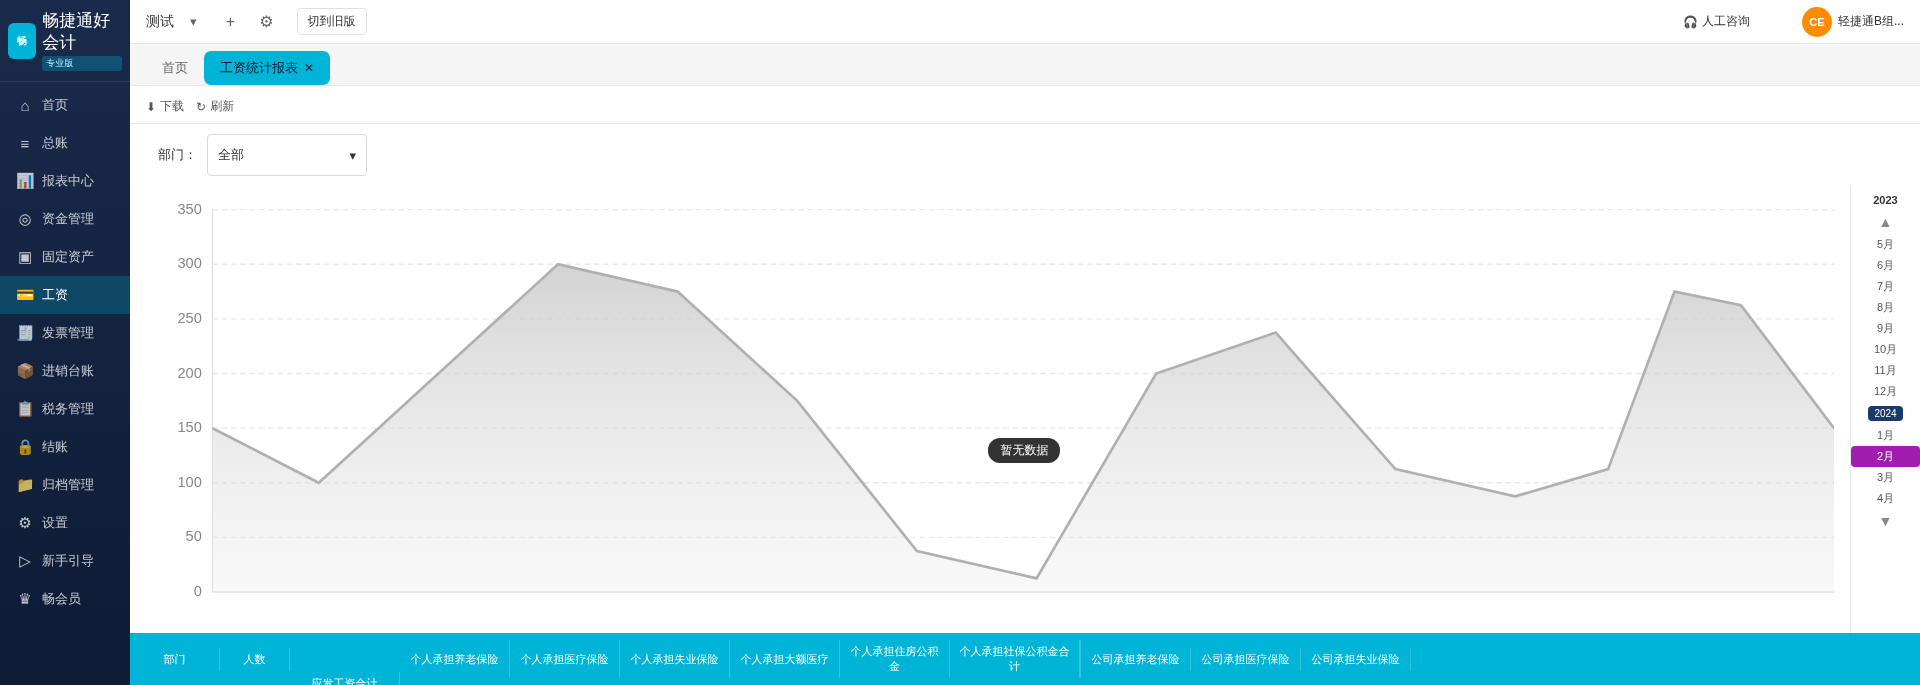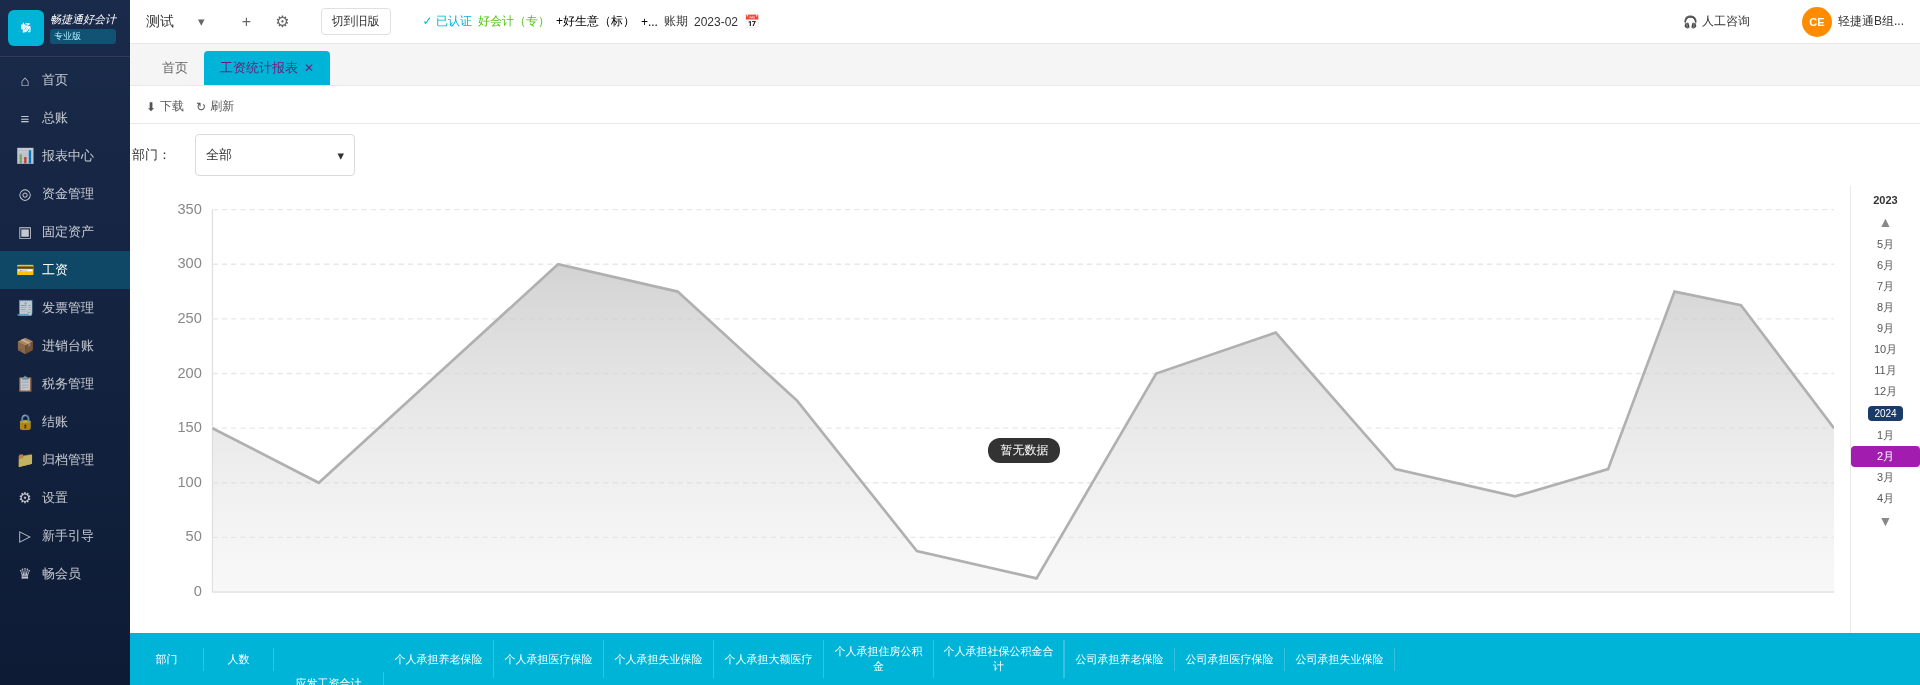--- a/index.html
+++ b/index.html
@@ -12,39 +12,39 @@
       color: #fff; display: flex; flex-direction: column;
     }
     .sidebar-logo {
       padding: 10px 8px; display: flex; align-items: center; gap: 6px;
       border-bottom: 1px solid rgba(255,255,255,0.1);
     }
     .logo-icon {
       width: 36px; height: 36px; background: #00b4d8; border-radius: 6px;
       display: flex; align-items: center; justify-content: center; font-size: 10px; color: #fff; font-weight: bold;
     }
-    .logo-text { font-size: 11px; color: #fff; line-height: 1.3; font-style: italic; }
+    .logo-text { font-size: 17px; color: #fff; line-height: 1.3; }
     .logo-badge { font-size: 9px; color: #aef; background: rgba(0,180,216,0.3); padding: 1px 4px; border-radius: 3px; margin-top: 2px; }
 
     .sidebar-nav { flex: 1; overflow-y: auto; padding: 4px 0; }
     .nav-item {
       display: flex; align-items: center; gap: 8px; padding: 10px 16px;
       cursor: pointer; color: rgba(255,255,255,0.75); font-size: 13px; transition: background 0.2s;
     }
     .nav-item.active { background: rgba(0,180,216,0.25); color: #fff; }
     .nav-icon { font-size: 15px; width: 18px; text-align: center; }
 
     
     .main {
       margin-left: 130px; height: 685px; display: flex; flex-direction: column; background: #f0f2f5;
     }
 
     
     .topbar {
-      height: 44px; background: #fff; display: flex; align-items: center; padding: 8px 16px; gap: 24px;
+      height: 44px; background: #fff; display: flex; align-items: center; padding: 8px 16px; gap: 16px;
       border-bottom: 1px solid #e8e8e8; flex-shrink: 0;
     }
     .topbar-title { font-size: 14px; color: #333; font-weight: 500; }
     .topbar-dropdown { display: flex; align-items: center; gap: 4px; cursor: pointer; color: #666; }
     .topbar-actions { display: flex; align-items: center; gap: 8px; margin-left: 4px; }
     .topbar-btn { width: 28px; height: 28px; border: none; background: none; cursor: pointer; color: #666; font-size: 16px; display: flex; align-items: center; justify-content: center; border-radius: 4px; }
     .topbar-switch { background: #fff; border: 1px solid #e0e0e0; border-radius: 4px; padding: 4px 10px; font-size: 12px; color: #333; cursor: pointer; }
     .topbar-status { display: flex; align-items: center; gap: 6px; margin-left: 8px; }
     .status-tag { display: flex; align-items: center; gap: 3px; font-size: 12px; }
     .tag-check { color: #00b4d8; }
@@ -62,41 +62,41 @@
     
     .tab-bar {
       height: 42px; background: #f5f5f5; display: flex; align-items: flex-end; padding: 0 16px; gap: 0;
       border-bottom: 1px solid #e8e8e8; flex-shrink: 0;
     }
     .tab-item {
       padding: 8px 16px; font-size: 13px; cursor: pointer; border-radius: 4px 4px 0 0;
       display: flex; align-items: center; gap: 6px;
     }
     .tab-item.inactive { color: #666; background: transparent; }
-    .tab-item.active { background: #00b4d8; color: #701a75; }
+    .tab-item.active { background: #00b4d8; color: #0f172a; border-radius: 7px; }
     .tab-close { font-size: 12px; cursor: pointer; }
 
     
     .page-content { flex: 1; background: #fff; display: flex; flex-direction: column; overflow: hidden; }
 
     
     .sub-tabs {
       display: flex; align-items: center; padding: 12px 16px 0; gap: 0; border-bottom: 1px solid #e8e8e8;
       flex-shrink: 0; justify-content: space-between;
     }
     .sub-tabs-left { display: flex; gap: 0; }
     .sub-tab {
       padding: 6px 16px; font-size: 13px; cursor: pointer; border-bottom: 2px solid transparent; color: #666;
     }
     .sub-tab.active { color: #00b4d8; border-bottom-color: #00b4d8; }
     .sub-tabs-right { display: flex; align-items: center; gap: 12px; margin-bottom: 8px; }
     .action-btn { display: flex; align-items: center; gap: 4px; font-size: 12px; color: #555; cursor: pointer; }
 
     
-    .filter-row { display: flex; align-items: center; padding: 10px 2px; gap: 24px; flex-shrink: 0; }
+    .filter-row { display: flex; align-items: center; padding: 10px 28px; gap: 10px; flex-shrink: 0; }
     .filter-label { font-size: 13px; color: #333; }
     .filter-select {
       width: 160px; height: 42px; border: 1px solid #d9d9d9; border-radius: 4px;
       padding: 0 10px; font-size: 13px; color: #333; background: #fff; cursor: pointer;
       display: flex; align-items: center; justify-content: space-between;
     }
 
     
     .chart-area-wrapper { flex: 1; display: flex; overflow: hidden; }
     .chart-area { flex: 1; position: relative; padding: 10px 16px 0 16px; overflow: hidden; }
@@ -208,29 +208,20 @@
   <div class="topbar">
     <span class="topbar-title">测试</span>
     <div class="topbar-dropdown">
       <span>▾</span>
     </div>
     <div class="topbar-actions">
       <button class="topbar-btn">+</button>
       <button class="topbar-btn">⚙</button>
     </div>
     <button class="topbar-switch">切到旧版</button>
-    <div class="topbar-status">
-      <span class="status-tag tag-check">✓ 已认证</span>
-      <span class="status-tag tag-good">好会计（专）</span>
-      <span class="status-tag">+好生意（标）</span>
-      <span class="status-tag">+...</span>
-      <span class="period">账期</span>
-      <span class="period" style="font-weight:500;">2023-02</span>
-      <span style="cursor:pointer; color:#666;">📅</span>
-    </div>
     <div class="topbar-right">
       <div class="user-service">
         <span>🎧</span>
         <span>人工咨询</span>
       </div>
       <div style="display:flex; align-items:center; gap:6px;margin-left:40px;">
         <div class="user-avatar">CE</div>
         <span class="user-name">轻捷通B组...</span>
       </div>
     </div>
@@ -327,21 +318,21 @@
           <div class="rp-year-badge">2024</div>
           <div class="rp-month"><span>1月</span></div>
           <div class="rp-month active"><span>2月</span></div>
           <div class="rp-month"><span>3月</span></div>
           <div class="rp-month"><span>4月</span></div>
           <div class="rp-nav-btn">▼</div>
         </div>
       </div>
 
       <div class="table-header-bar">
-        <div class="th-cell" style="width:74px;">部门</div>
+        <div class="th-cell" style="width:90px;">部门</div>
         <div class="th-cell" style="width:70px;">人数</div>
         <div class="th-cell" style="width:110px;margin-top:48px;">应发工资合计</div>
         <div style="display:flex;flex-direction:column;border-right:1px solid rgba(255,255,255,0.2);">
           <div style="display:flex;">
             <div class="th-cell" style="width:110px;">个人承担养老保险</div>
             <div class="th-cell" style="width:110px;">个人承担医疗保险</div>
             <div class="th-cell" style="width:110px;">个人承担失业保险</div>
             <div class="th-cell" style="width:110px;">个人承担大额医疗</div>
             <div class="th-cell" style="width:110px;">个人承担住房公积金</div>
             <div class="th-cell" style="width:130px;">个人承担社保公积金合计</div>

